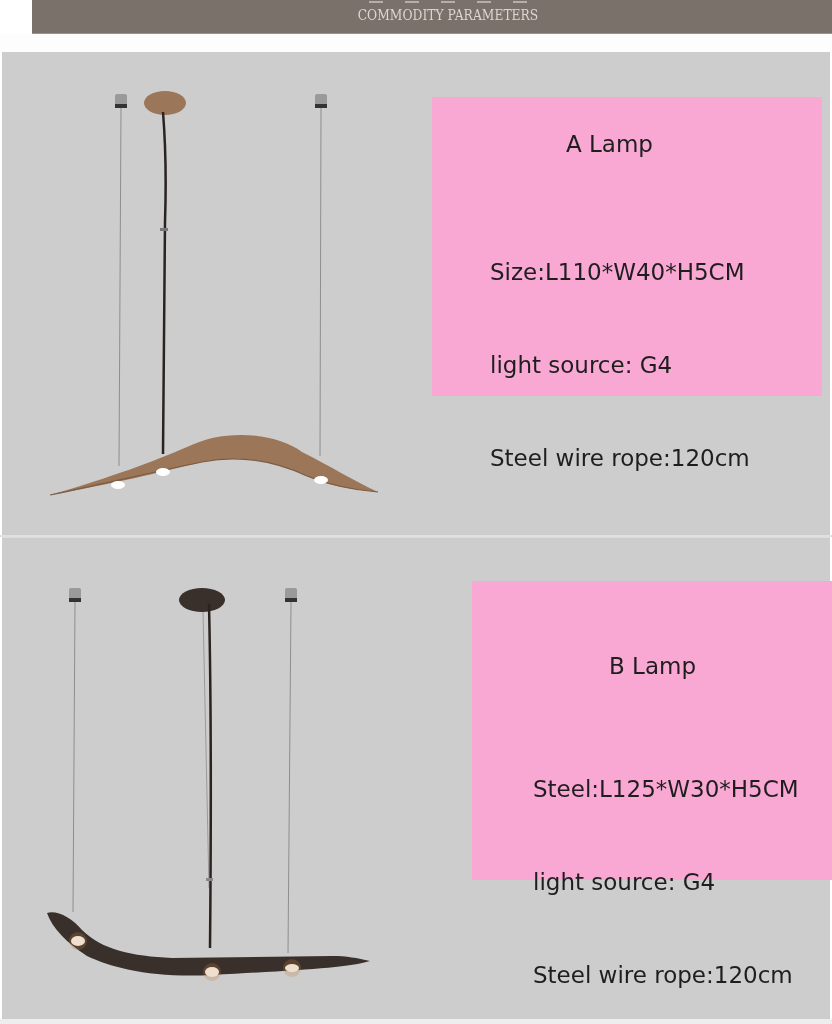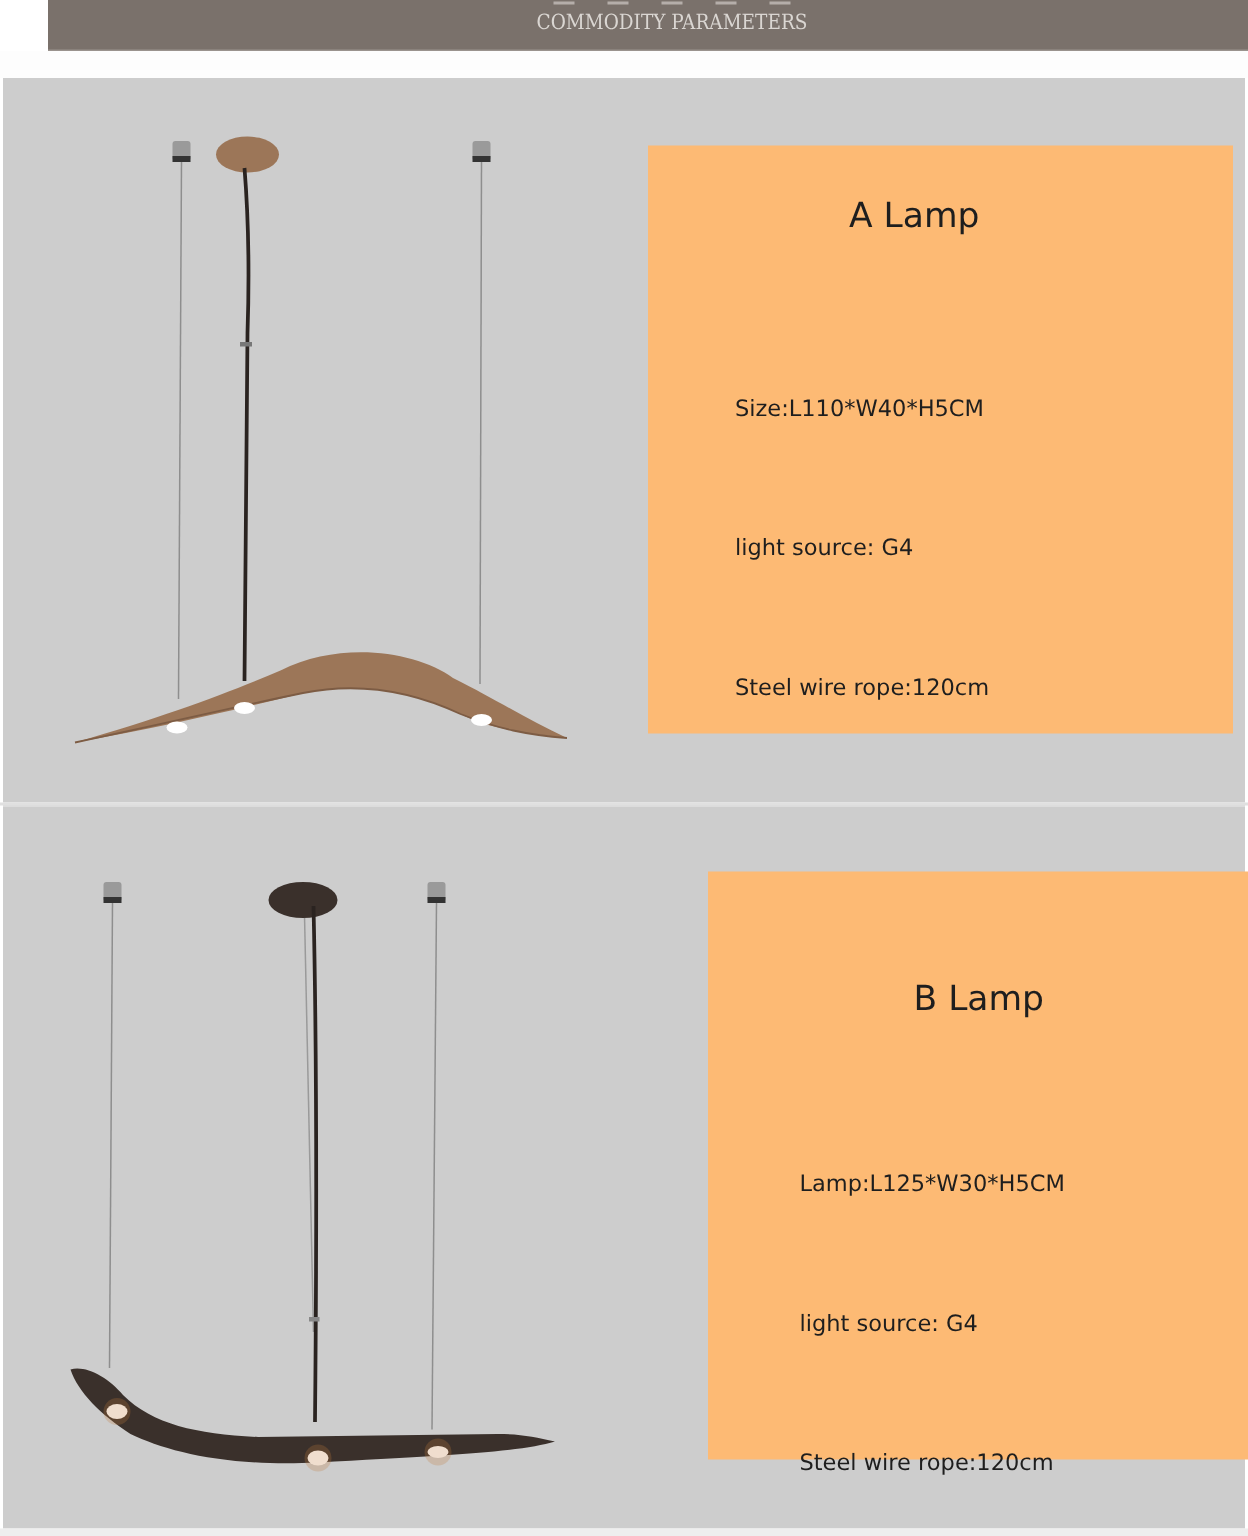--- a/index.html
+++ b/index.html
@@ -35,32 +35,32 @@
   }
   .section.a { top: 52px; height: 483px; }
   .section.b { top: 537px; height: 481px; border-top: 1px solid #dcdcdc; }
   .divider { position: absolute; left: 0; top: 535px; width: 832px; height: 2px; background: #e0e0e0; }
   .bottom-strip { position: absolute; left: 0; top: 1019px; width: 832px; height: 5px; background: #eeeeee; }
 
   .photo { position: absolute; left: 0; top: 0; width: 420px; height: 100%; }
   .photo svg { position: absolute; left: 0; top: 0; }
 
   .panel {
-    position: absolute; left: 430px; width: 390px; height: 392px;
-    background: #fdba74;
+    position: absolute; left: 430px; width: 390px; height: 299px;
+    background: #f9a8d4;
   }
   .section.a .panel { top: 45px; }
   .section.b .panel { top: 43px; margin-left: 40px; }
   .panel .lamp-title {
     position: absolute; left: 134px; font-size: 23px; color: #1e1e1e;
   }
   .section.a .panel .lamp-title { top: 34px; }
   .section.b .panel .lamp-title { top: 72px; left: 137px; }
   .panel .specs {
-    position: absolute; left: 58px; font-size: 15px; line-height: 31px; color: #1e1e1e;
+    position: absolute; left: 58px; font-size: 23px; line-height: 31px; color: #1e1e1e;
     white-space: pre;
   }
   .section.a .panel .specs { top: 98px; }
   .section.b .panel .specs { top: 131px; left: 61px; }
   .specs .line { display: block; }
   .specs .indent { padding-left: 117px; }
 </style>
 </head>
 <body>
 
@@ -139,21 +139,21 @@
       <circle cx="76" cy="403" r="9" fill="#c27a3d" opacity="0.25"></circle>
       <ellipse cx="210" cy="434" rx="7" ry="5" fill="#ffffff"></ellipse>
       <circle cx="210" cy="434" r="9" fill="#c27a3d" opacity="0.25"></circle>
       <ellipse cx="290" cy="430" rx="7" ry="4" fill="#ffffff"></ellipse>
       <circle cx="290" cy="430" r="9" fill="#c27a3d" opacity="0.25"></circle>
     </svg>
   </div>
   <div class="panel">
     <div class="lamp-title">B Lamp</div>
     <div class="specs">
-      <span class="line">Lamp:L125*W30*H5CM</span>
+      <span class="line">Steel:L125*W30*H5CM</span>
       <span class="line">light source: G4</span>
       <span class="line">Steel wire rope:120cm</span>
       
     </div>
   </div>
 </div>
 
 <div class="bottom-strip"></div>
 
 </body></html>

